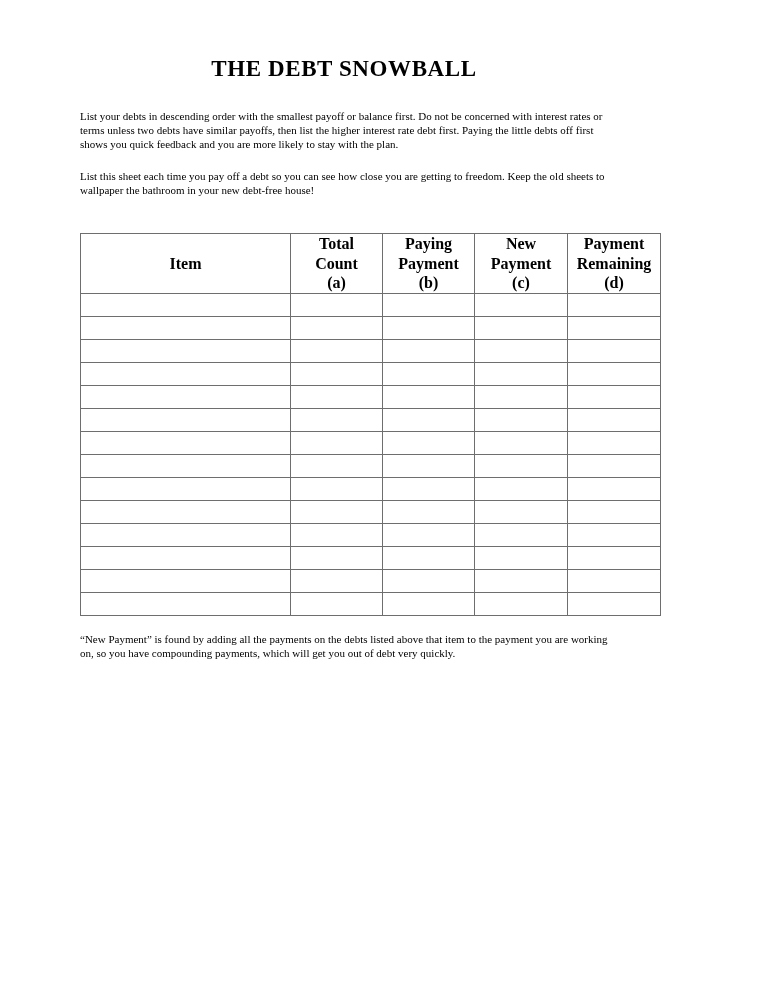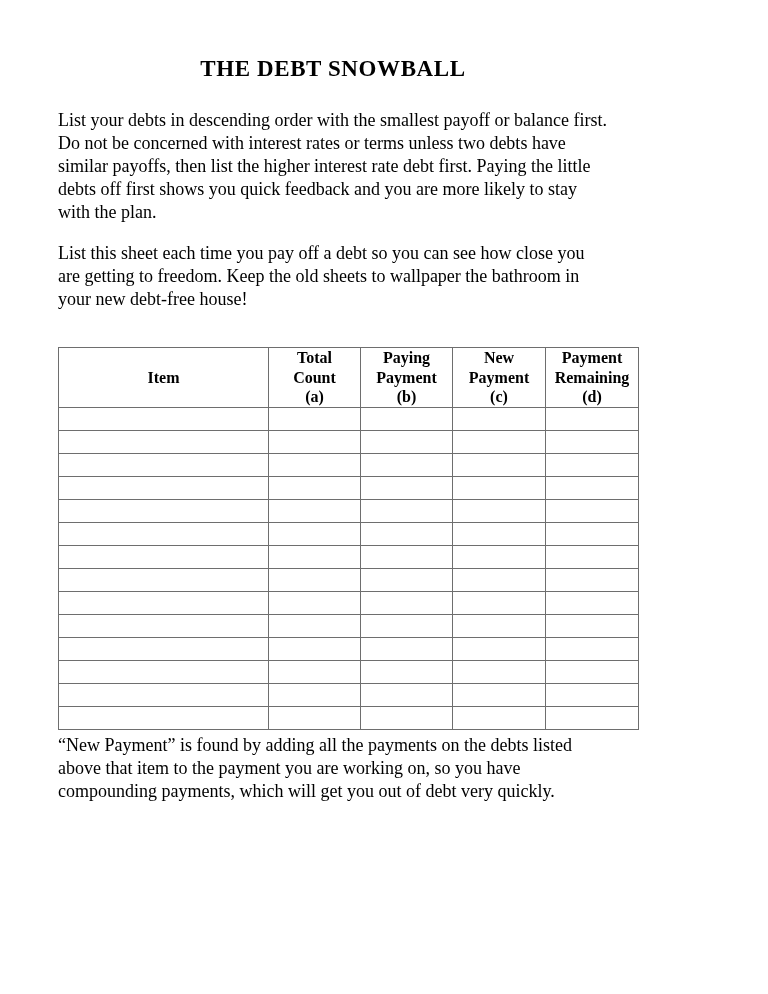--- a/index.html
+++ b/index.html
@@ -11,34 +11,34 @@
     height: 994px;
     background: #ffffff;
     color: #000000;
     font-family: "Liberation Serif", serif;
     box-sizing: border-box;
     overflow: hidden;
   }
   .page {
     width: 675px;
     height: 994px;
-    padding: 56px 67px 0 58px;
+    padding: 56px 67px 0 80px;
     box-sizing: border-box;
     border-radius: 25px;
   }
   .doc-title {
     margin: 0 0 27px 0;
     text-align: center;
     font-size: 23px;
     font-weight: bold;
     letter-spacing: 0.6px;
   }
   .para {
     margin: 0 0 18px 0;
-    font-size: 18px;
+    font-size: 11px;
     line-height: 1.28;
     text-align: left;
   }
   .date-line {
     margin: 20px 0 0 0;
     font-size: 14.6px;
     white-space: nowrap;
   }
   .date-line .blank {
     letter-spacing: 0;
@@ -59,21 +59,21 @@
     font-size: 16px;
     font-weight: bold;
     text-align: center;
     vertical-align: middle;
     line-height: 1.22;
   }
   .debt-table td {
     height: 22px;
   }
   .footer-block {
-    margin-top: 4px;
+    margin-top: 16px;
   }
   .footer-block .para:last-child {
     margin-bottom: 0;
   }
 </style>
 </head>
 <body>
 
 <div class="page">
 

